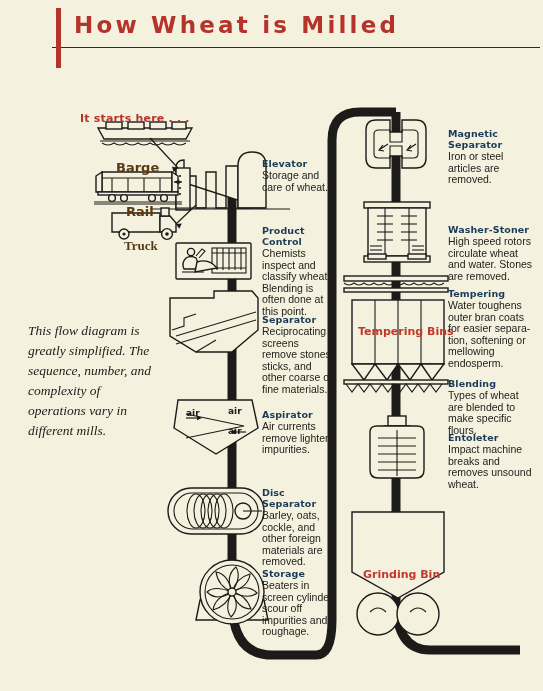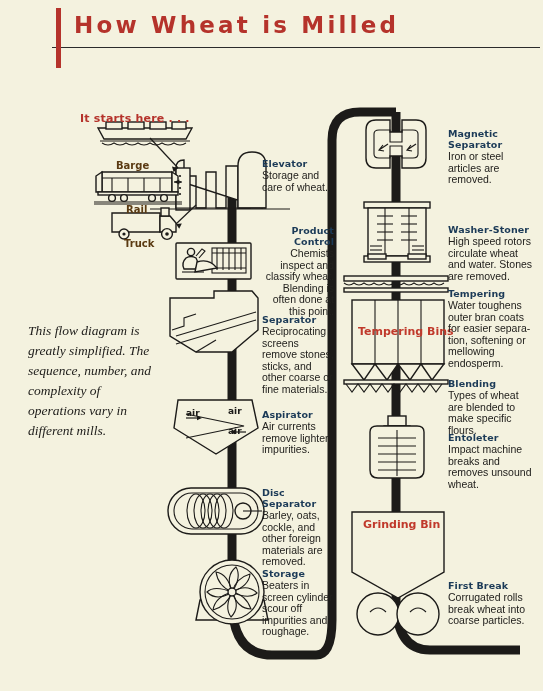--- a/index.html
+++ b/index.html
@@ -38,21 +38,21 @@
     font-family:"Liberation Serif",serif;
     margin-top:36px;
   }
   .starts{
     position:absolute;left:80px;top:112px;
     font-family:"DejaVu Sans",sans-serif;font-weight:bold;font-size:11px;
     color:#b5332b;letter-spacing:.2px;
   }
   .modelbl{
     position:absolute;font-family:"DejaVu Sans",sans-serif;font-weight:bold;
-    font-size:10px;color:#5a3a12;
+    font-size:13px;color:#5a3a12;
   }
   .redbin{
     position:absolute;font-family:"DejaVu Sans",sans-serif;font-weight:bold;
     font-size:11px;color:#c0392b;white-space:nowrap;
   }
   svg{position:absolute;left:0;top:0;}
   .pipe{stroke:#1c1b19;stroke-width:9;fill:none;}
   .mach{fill:#f4f2df;stroke:#1c1b19;stroke-width:1.4;}
   .machthin{fill:none;stroke:#1c1b19;stroke-width:1.1;}
 </style>
@@ -284,35 +284,35 @@
       <path class="machthin" d="M370,612 q8,-8 16,0"></path>
       <path class="machthin" d="M410,612 q8,-8 16,0"></path>
     </g>
   </svg>
 
   <div class="starts">It starts here . . .</div>
   <div class="intro">This flow diagram is greatly simplified. The sequence, number, and complexity of operations vary in different mills.</div>
 
   <div class="modelbl" style="left:116px;top:160px;">Barge</div>
   <div class="modelbl" style="left:126px;top:204px;">Rail</div>
-  <div class="modelbl" style="left:124px;top:238px;">Truck</div>
+  <div class="modelbl" style="left:124px;top:238px;font-family:Liberation Serif, serif;">Truck</div>
 
   <div class="modelbl" style="left:186px;top:408px;color:#1c1b19;font-size:9px;">air</div>
   <div class="modelbl" style="left:228px;top:406px;color:#1c1b19;font-size:9px;">air</div>
   <div class="modelbl" style="left:228px;top:426px;color:#1c1b19;font-size:9px;">air</div>
 
   <div class="redbin" style="left:358px;top:325px;">Tempering Bins</div>
-  <div class="redbin" style="left:363px;top:518px;text-align:right;">Grinding Bin</div>
+  <div class="redbin" style="left:363px;top:568px;text-align:right;">Grinding Bin</div>
 
   <div class="lbl" style="left:262px;top:158px;width:70px;">
     <div class="h">Elevator</div>
     <div class="b">Storage and care of wheat.</div>
   </div>
 
-  <div class="lbl" style="left:262px;top:225px;width:72px;text-align:right;">
+  <div class="lbl" style="left:262px;top:225px;width:72px;">
     <div class="h">Product Control</div>
     <div class="b">Chemists inspect and classify wheat. Blending is often done at this point.</div>
   </div>
 
   <div class="lbl" style="left:262px;top:314px;width:72px;">
     <div class="h">Separator</div>
     <div class="b">Reciprocating screens remove stones, sticks, and other coarse or fine materials.</div>
   </div>
 
   <div class="lbl" style="left:262px;top:409px;width:72px;">
@@ -348,18 +348,14 @@
   <div class="lbl" style="left:448px;top:378px;width:88px;">
     <div class="h">Blending</div>
     <div class="b">Types of wheat are blended to make specific flours.</div>
   </div>
 
   <div class="lbl" style="left:448px;top:432px;width:88px;">
     <div class="h">Entoleter</div>
     <div class="b">Impact machine breaks and removes unsound wheat.</div>
   </div>
 
-  <div class="lbl" style="left:448px;top:580px;width:86px;">
-    <div class="h">First Break</div>
-    <div class="b">Corrugated rolls break wheat into coarse particles.</div>
-  </div>
 
 </div>
 
 </body></html>

